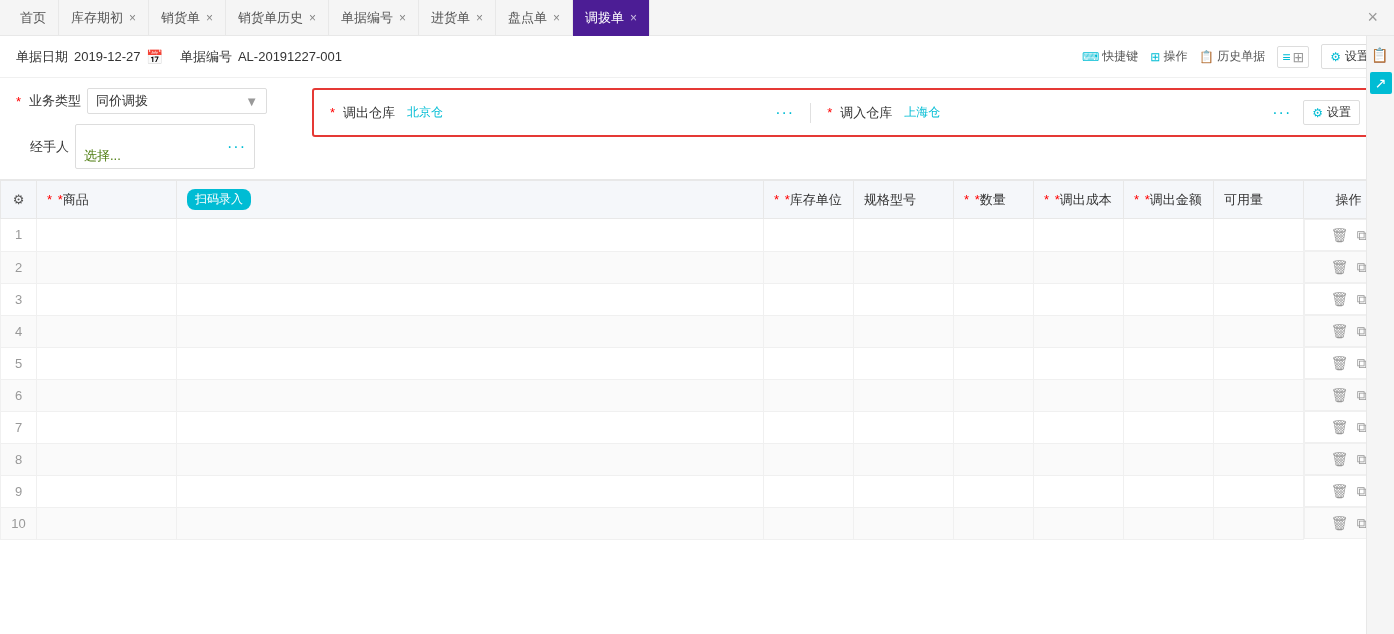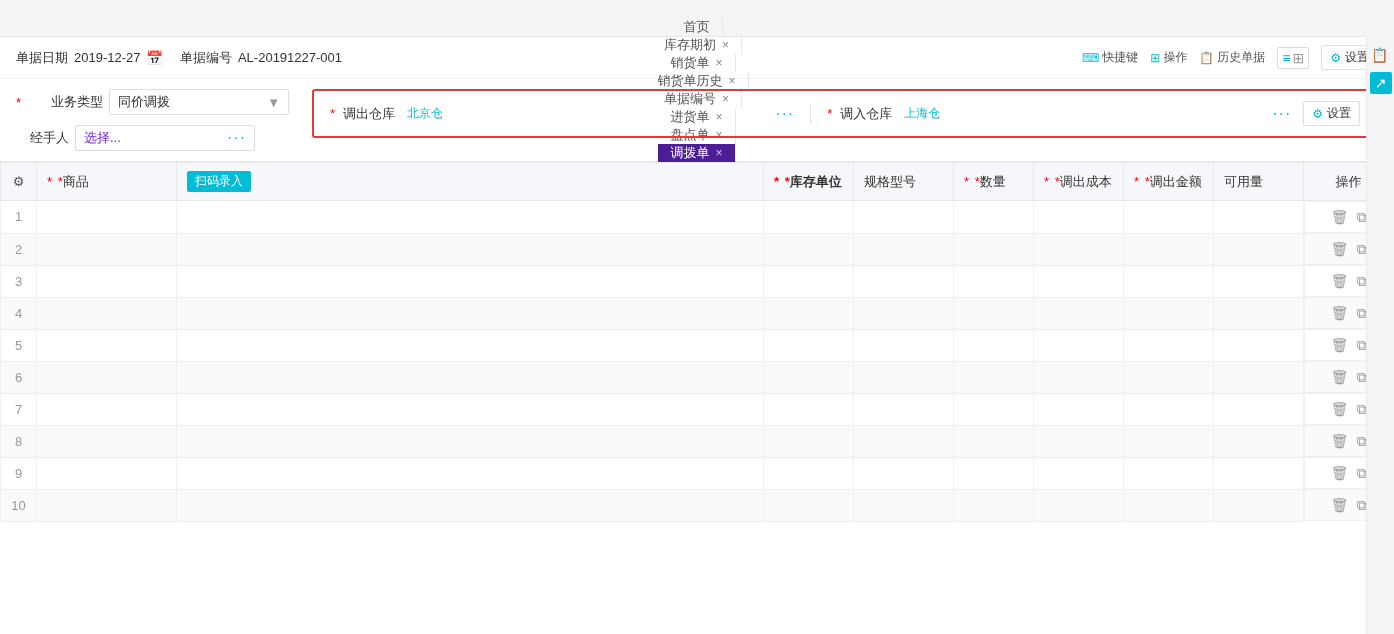--- a/index.html
+++ b/index.html
@@ -4,22 +4,21 @@
   <style>
     * { box-sizing: border-box; margin: 0; padding: 0; }
     body { font-family: -apple-system, BlinkMacSystemFont, 'PingFang SC', 'Microsoft YaHei', sans-serif; font-size: 13px; background: #fff; color: #333; overflow: hidden; }
 
     
     .tab-bar {
       display: flex; align-items: center;
       border-bottom: 1px solid #e8e8e8;
       background: #f5f5f5;
       height: 36px;
-      padding: 18px 8px;
-      flex-direction: column;
+      padding: 0 8px;
     }
     .tab-item {
       display: flex; align-items: center;
       padding: 0 12px; height: 36px;
       cursor: pointer; font-size: 13px;
       color: #555; white-space: nowrap;
       border-right: 1px solid #e8e8e8;
     }
     .tab-item.active {
       background: #4c1d95; color: #fff;
@@ -51,21 +50,21 @@
 
     
     .form-section {
       padding: 10px 16px;
       display: flex; align-items: flex-start;
       gap: 16px;
     }
     .form-left { display: flex; flex-direction: column; gap: 10px; min-width: 280px; }
     .form-field { display: flex; align-items: center; gap: 6px; }
     .required-star { color: #f00; margin-right: 2px; }
-    .field-label { color: #333; font-size: 13px; white-space: nowrap; margin-left: 22px; }
+    .field-label { color: #333; font-size: 13px; white-space: nowrap; }
     .field-input {
       display: flex; align-items: center;
       border: 1px solid #ddd; border-radius: 2px; background: #fff;
       padding: 3px 8px; min-width: 160px; cursor: pointer; justify-content: space-between;
     }
     .field-input .value { color: #333; }
     .field-input .arrow { color: #999; margin-left: 8px; }
 
     
     .red-box {
@@ -109,30 +108,30 @@
     tbody tr.subtotal td { background: #fff8e1 !important; font-size: 13px; }
     tbody tr.subtotal td.subtotal-label { color: #333; }
 
     .ops-cell { display: flex; align-items: center; gap: 8px; justify-content: center; }
     .op-icon { cursor: pointer; color: #999; font-size: 14px; }
 
     
     .col-gear { width: 36px; text-align: center; }
     .col-product { width: 140px; }
     .col-barcode-btn { }
-    .col-unit { width: 90px; font-weight: bold; }
+    .col-unit { width: 90px; }
     .col-spec { width: 100px; }
     .col-qty { width: 80px; }
     .col-cost { width: 90px; }
     .col-amount { width: 90px; margin-top: 19px; }
     .col-available { width: 90px; }
     .col-ops { width: 90px; text-align: center; }
 
     .barcode-btn {
-      background: #00bcd4; color: #fff; border: none; border-radius: 2px;
+      background: #00bcd4; color: #fff; border: none; border-radius: 8px;
       padding: 2px 8px; cursor: pointer; font-size: 12px;
     }
 
     
     .right-sidebar {
       position: fixed; right: 0; top: 36px; bottom: 0; width: 28px;
       background: #f5f5f5; border-left: 1px solid #e8e8e8;
       display: flex; flex-direction: column; align-items: center; padding-top: 8px; gap: 6px;
     }
     .sidebar-icon {
@@ -220,21 +219,21 @@
       <span class="required-star">*</span>
       <span class="field-label">业务类型</span>
       <div class="field-input" style="min-width:180px;">
         <span class="value">同价调拨</span>
         <span class="arrow">▼</span>
       </div>
     </div>
     <div class="form-field">
       <span class="field-label" style="margin-left:14px;">经手人</span>
       <div class="field-input" style="min-width:180px;">
-        <span style="color:#6d28d9;">选择...</span>
+        <span style="color:#4d7c0f;margin-top:19px;">选择...</span>
         <span style="color:#00bcd4;font-size:16px;letter-spacing:1px;">···</span>
       </div>
     </div>
   </div>
 
   <div class="red-box">
     <div class="warehouse-field">
       <span class="required-star">*</span>
       <span class="warehouse-label">调出仓库</span>
       <span class="warehouse-value">北京仓</span>

